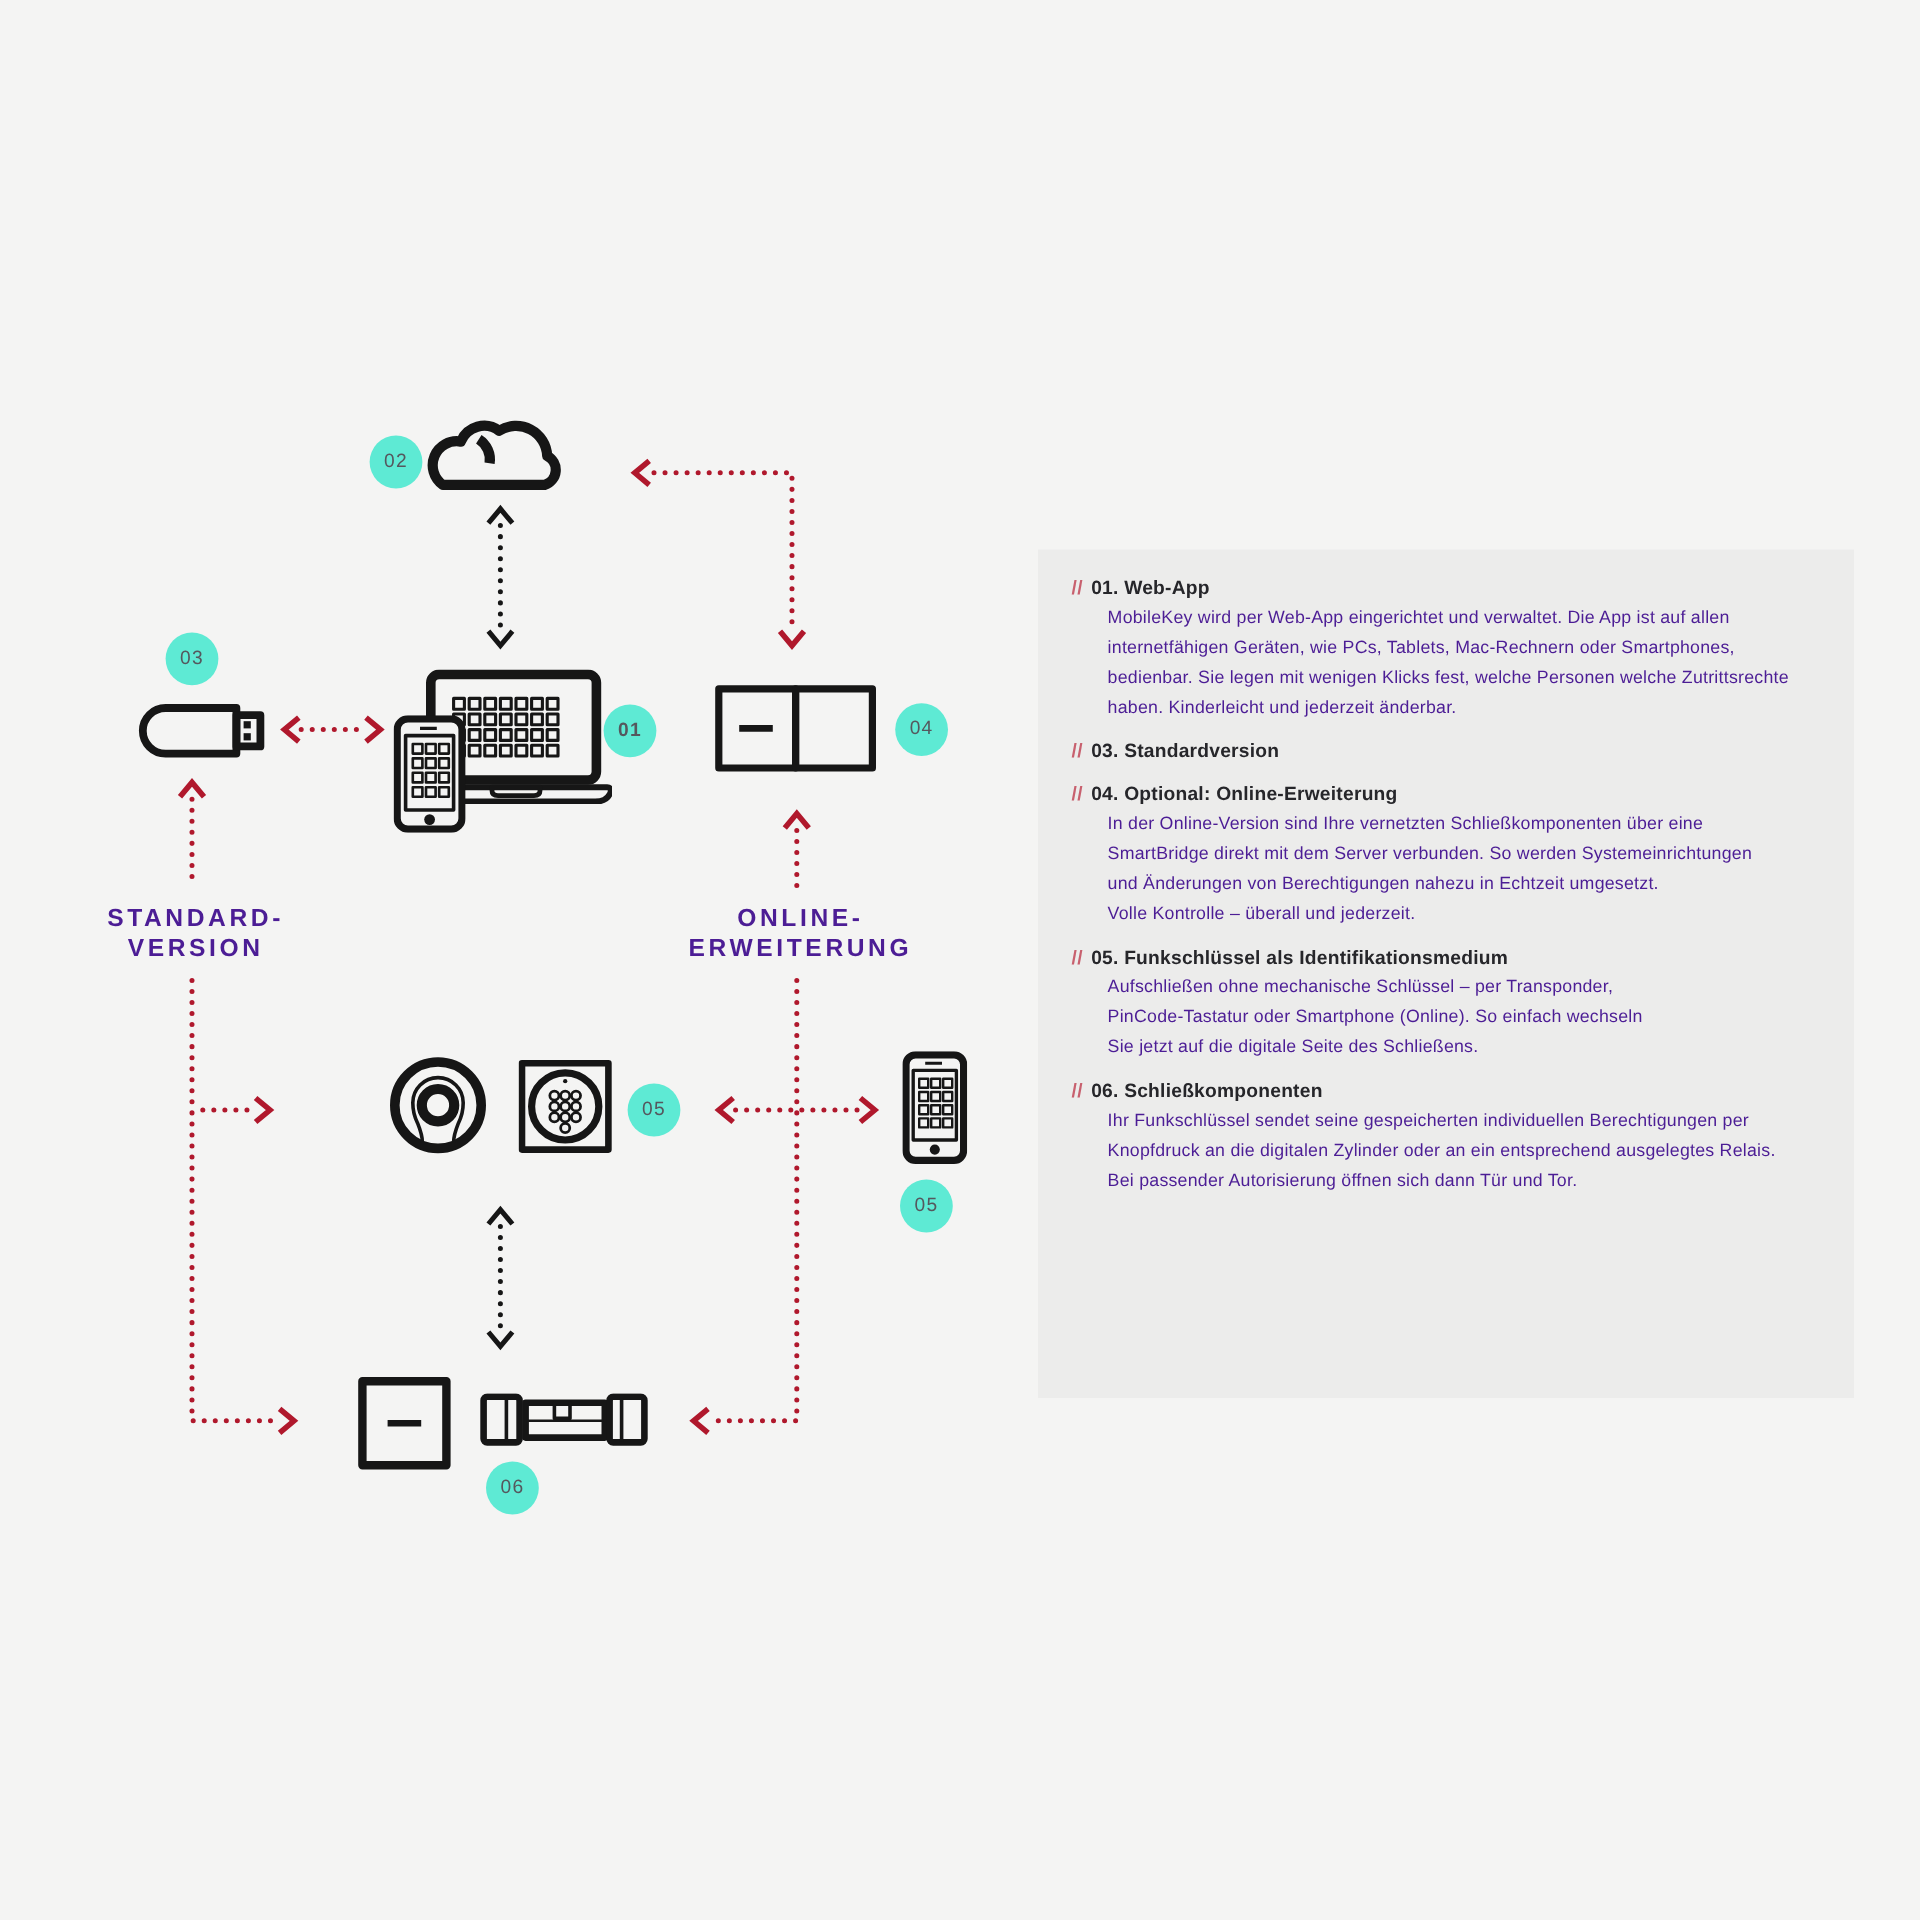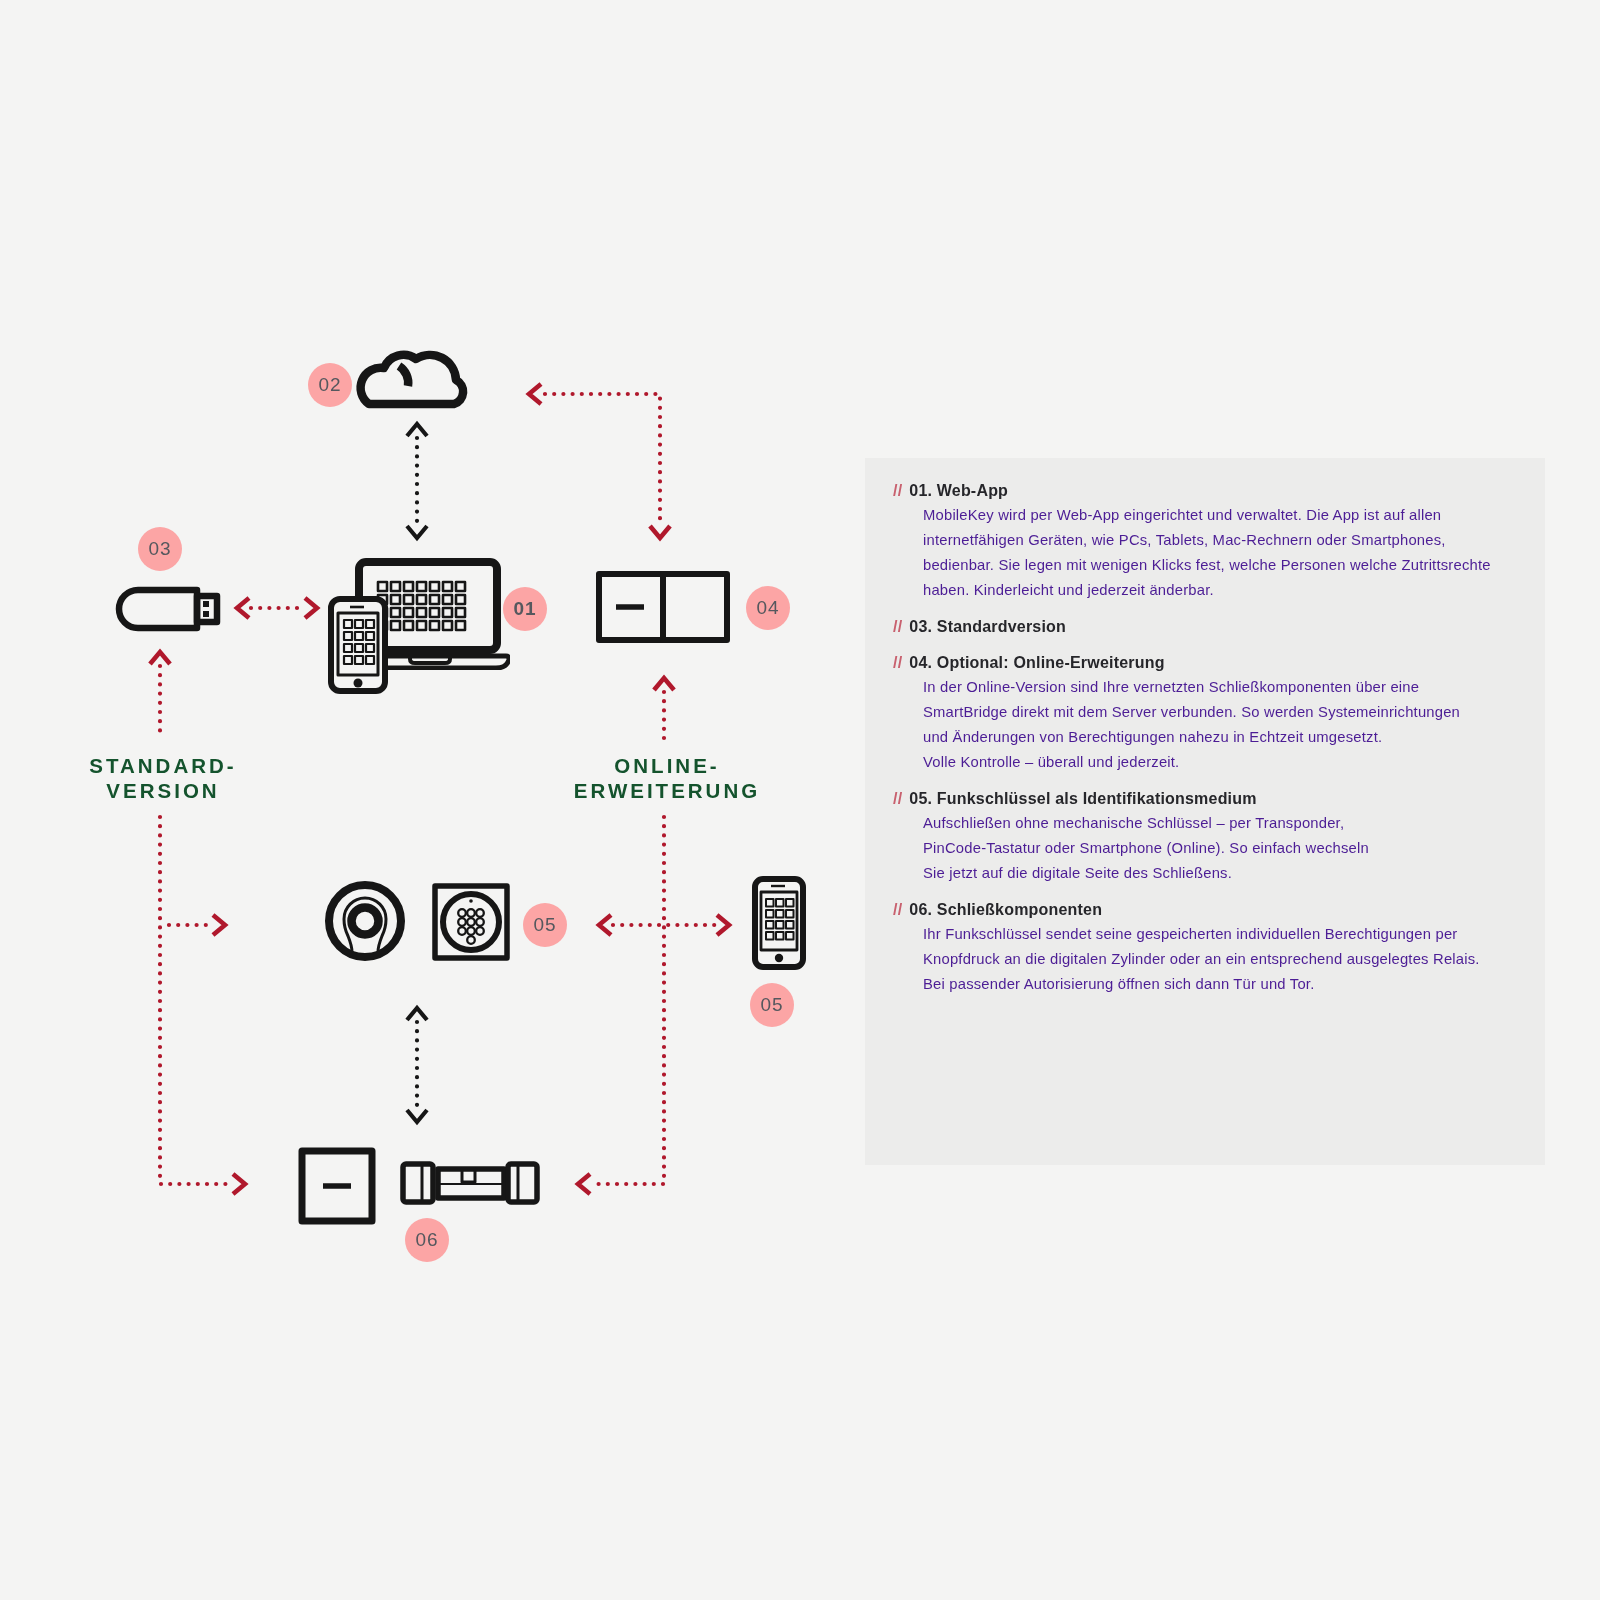--- a/index.html
+++ b/index.html
@@ -8,25 +8,25 @@
   svg{display:block;}
   .abs{position:absolute;}
   
   .dots-k{stroke:#161616;stroke-width:4.2;fill:none;stroke-linecap:round;stroke-dasharray:0 9.2;}
   .dots-r{stroke:#b0182c;stroke-width:4.2;fill:none;stroke-linecap:round;stroke-dasharray:0 9.2;}
   .chev-k{stroke:#161616;stroke-width:4.2;fill:none;stroke-linejoin:miter;}
   .chev-r{stroke:#b0182c;stroke-width:4.6;fill:none;stroke-linejoin:miter;}
   
   .ic{stroke:#161616;fill:none;stroke-linejoin:round;}
   
-  .badge{position:absolute;width:44px;height:44px;border-radius:50%;background:#fca5a5;
+  .badge{position:absolute;width:44px;height:44px;border-radius:50%;background:#5eead4;
          display:flex;align-items:center;justify-content:center;
-         font-size:19px;color:#55585e;letter-spacing:1px;}
-  
-  .vlabel{position:absolute;color:#14532d;font-size:20.5px;font-weight:700;letter-spacing:3px;
+         font-size:16px;color:#55585e;letter-spacing:1px;}
+  
+  .vlabel{position:absolute;color:#4c1d95;font-size:20.5px;font-weight:700;letter-spacing:3px;
           text-align:center;white-space:pre-line;line-height:25px;}
   
   .panel{position:absolute;left:865px;top:458px;width:680px;height:707px;background:#ececeb;
          box-sizing:border-box;padding:20px 26px 0 28px;}
   .section{margin-bottom:11px;}
   .sec-head{font-size:16px;font-weight:700;color:#26262a;line-height:25px;letter-spacing:0.2px;}
   .slash{color:#c8606e;font-weight:700;margin-right:7px;}
   .sec-body{font-size:14.8px;color:#4c1d95;line-height:25px;white-space:pre-line;
             margin:0 0 0 30px;letter-spacing:0.2px;}
 </style>

